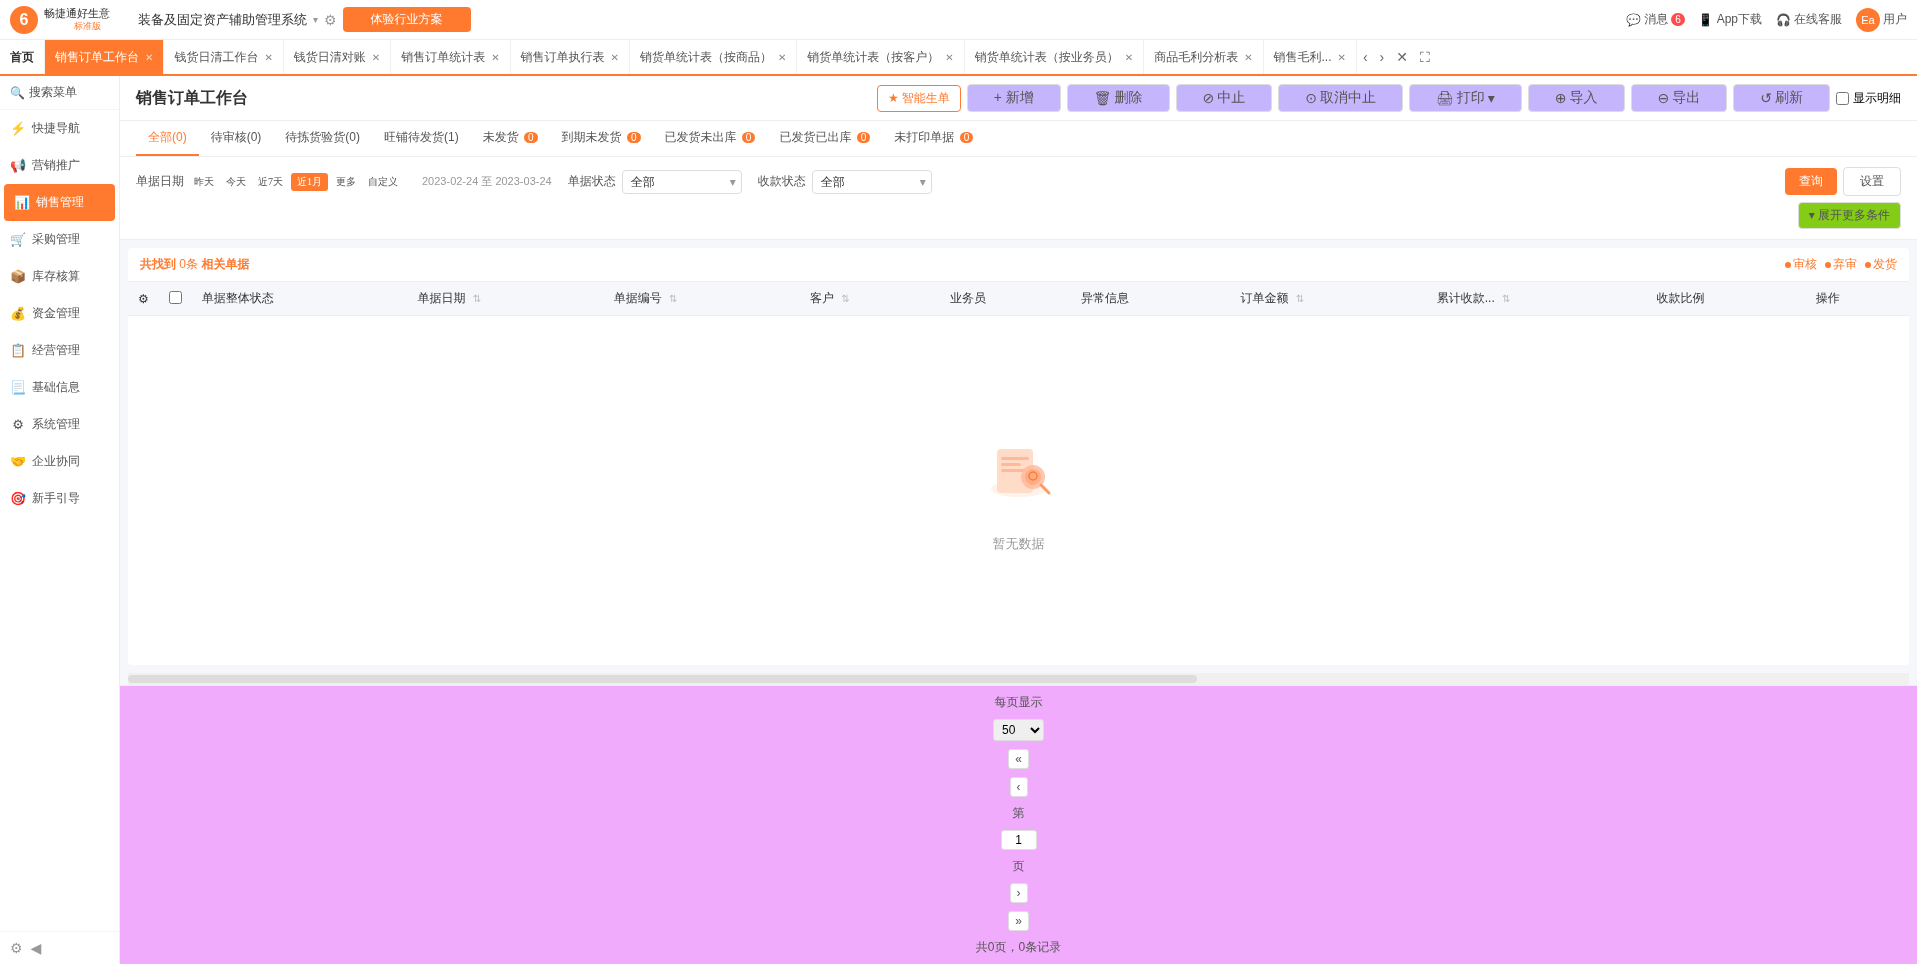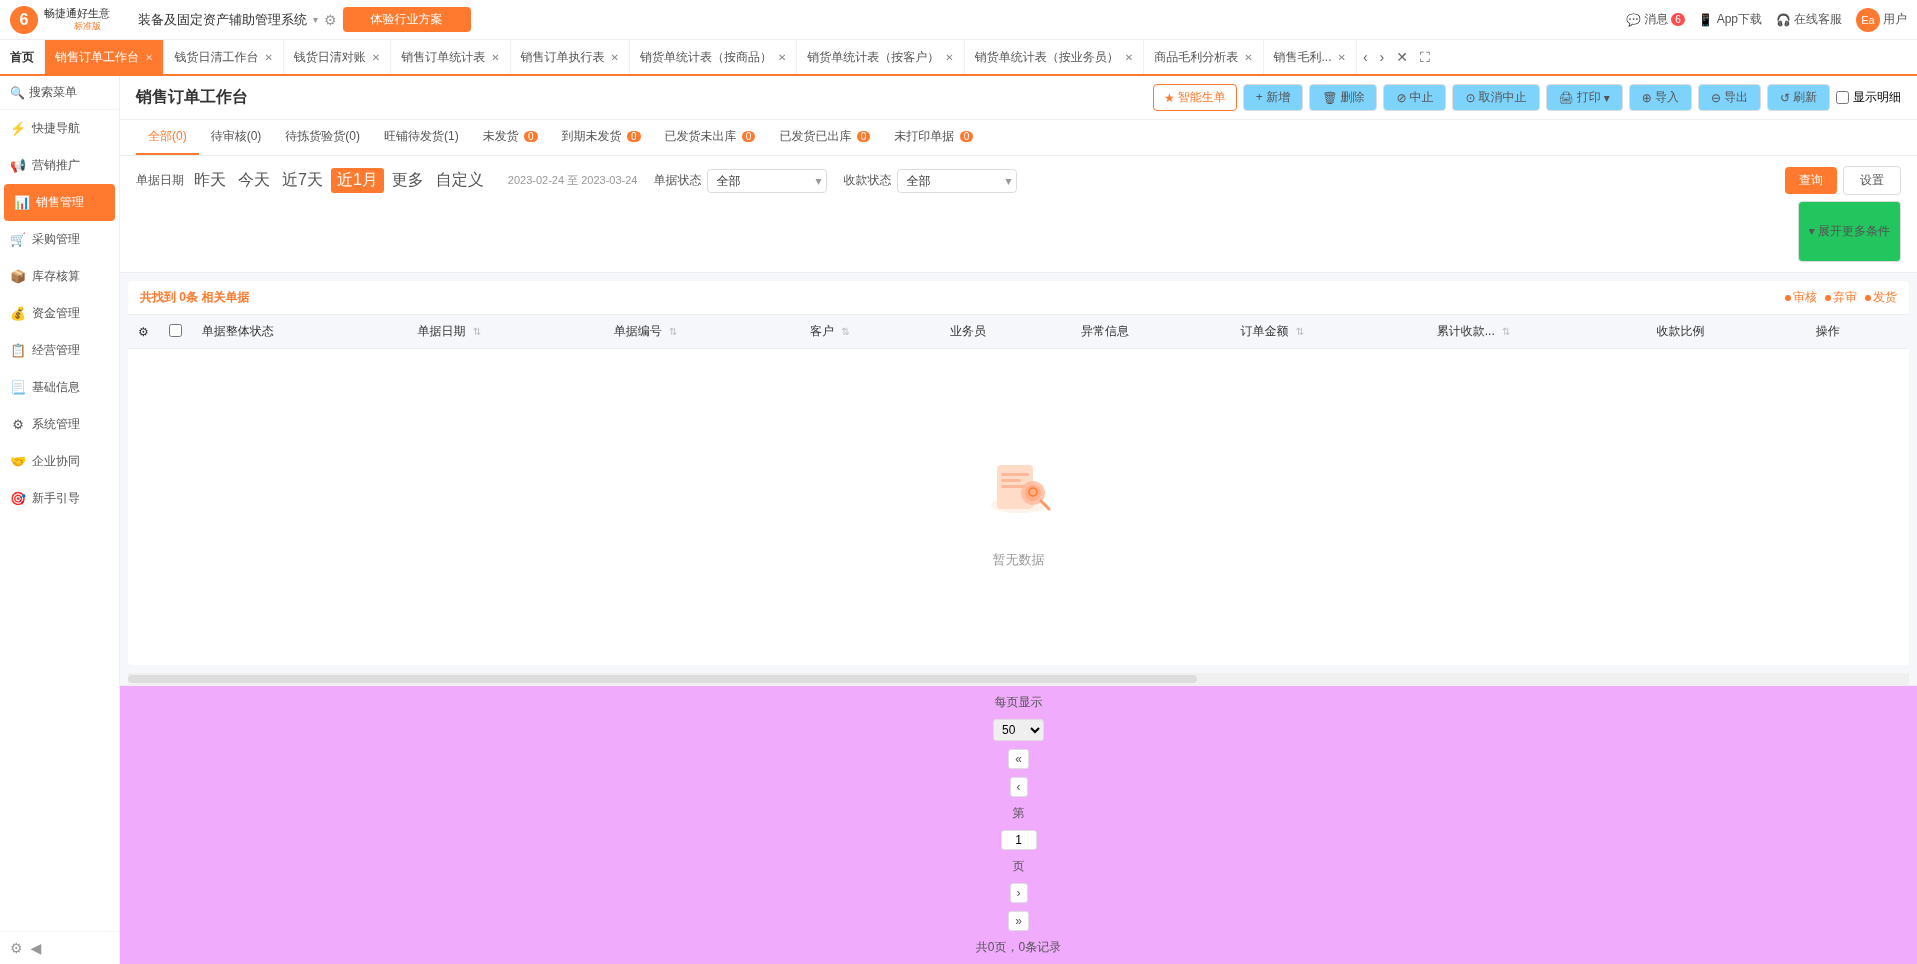--- a/index.html
+++ b/index.html
@@ -73,52 +73,52 @@
     .content-area { flex: 1; overflow: auto; background: #f5f7fa; display: flex; flex-direction: column; }
 
     
     .page-header {
       display: flex; align-items: center; justify-content: space-between;
       background: #fff; padding: 8px 16px; border-bottom: 1px solid #eee; flex-shrink: 0;
     }
     .page-title { font-size: 16px; font-weight: bold; color: #333; }
     .page-actions { display: flex; align-items: center; gap: 6px; }
     .btn-smart { background: #fff; border: 1px solid #ff7a2e; color: #ff7a2e; border-radius: 4px; padding: 4px 10px; font-size: 12px; cursor: pointer; display: flex; align-items: center; gap: 3px; }
-    .btn-action { background: #7dd3fc; border: 1px solid #ddd; color: #555; border-radius: 4px; padding: 4px 12px; font-size: 12px; cursor: pointer; display: flex; align-items: center; gap: 3px; }
+    .btn-action { background: #c4b5fd; border: 1px solid #ddd; color: #555; border-radius: 4px; padding: 4px 26px; font-size: 14px; cursor: pointer; display: flex; align-items: center; gap: 3px; }
 
     
     .sub-tabs {
       display: flex; background: #fff; padding: 0 16px;
       border-bottom: 1px solid #eee; flex-shrink: 0; gap: 0;
     }
     .sub-tab {
       padding: 8px 12px; font-size: 12px; color: #555; cursor: pointer; white-space: nowrap; border-bottom: 2px solid transparent;
     }
     .sub-tab.active { color: #ff7a2e; border-bottom: 2px solid #ff7a2e; }
     .sub-tab .badge-orange { background: #ff7a2e; color: #fff; border-radius: 8px; font-size: 10px; padding: 0 4px; margin-left: 2px; }
 
     
     .filter-area {
       background: #fff; padding: 10px 16px; border-bottom: 1px solid #eee; flex-shrink: 0;
     }
     .filter-row { display: flex; align-items: center; gap: 16px; flex-wrap: wrap; }
     .filter-item { display: flex; align-items: center; gap: 6px; }
     .filter-label { color: #555; font-size: 12px; white-space: nowrap; }
     .filter-date-options { display: flex; align-items: center; gap: 4px; }
-    .date-option { color: #555; font-size: 16px; cursor: pointer; padding: 2px 4px; }
+    .date-option { color: #555; font-size: 10px; cursor: pointer; padding: 2px 4px; font-family: Liberation Serif, serif; }
     .date-option.active { background: #ff7a2e; color: #fff; border-radius: 3px; padding: 2px 6px; }
     .date-range { font-size: 11px; color: #999; margin-left: 4px; }
     .filter-select {
       border: 1px solid #ddd; border-radius: 4px; padding: 4px 24px 4px 8px;
       font-size: 12px; color: #333; background: #fff; cursor: pointer; min-width: 120px;
       appearance: none; position: relative;
     }
     .select-wrapper { position: relative; display: inline-block; }
     .select-wrapper::after { content: '▾'; position: absolute; right: 6px; top: 50%; transform: translateY(-50%); color: #999; pointer-events: none; }
-    .btn-expand { background: #22c55e; border: 1px solid #ddd; color: #555; border-radius: 4px; padding: 21px 10px; font-size: 12px; cursor: pointer; }
+    .btn-expand { background: #84cc16; border: 1px solid #ddd; color: #555; border-radius: 4px; padding: 4px 10px; font-size: 12px; cursor: pointer; }
     .btn-query { background: #ff7a2e; color: #fff; border: none; border-radius: 4px; padding: 5px 14px; font-size: 12px; cursor: pointer; }
     .btn-setting { background: #fff; border: 1px solid #ddd; color: #555; border-radius: 4px; padding: 5px 16px; font-size: 12px; cursor: pointer; }
     .filter-row2 { display: flex; justify-content: flex-end; margin-top: 6px; }
 
     
     .table-area { flex: 1; background: #fff; margin: 8px; border-radius: 4px; overflow: auto; display: flex; flex-direction: column; }
     .table-toolbar {
       display: flex; align-items: center; justify-content: space-between;
       padding: 8px 12px; border-bottom: 1px solid #eee; flex-shrink: 0;
     }
@@ -428,21 +428,21 @@
           <span>▾</span>
           <span>展开更多条件</span>
         </button>
       </div>
     </div>
 
     <div class="table-area">
       <div class="table-toolbar">
         <div class="record-count">
           <span>共找到</span>
-          <span style="color:#ff7a2e;font-weight:bold;margin-top:31px;">0条</span>
+          <span style="color:#ff7a2e;font-weight:normal;margin-top:31px;">0条</span>
           <span>相关单据</span>
         </div>
         <div class="table-actions">
           <button class="tbl-action-btn">
             <span class="dot-orange"></span>
             <span>审核</span>
           </button>
           <button class="tbl-action-btn">
             <span class="dot-orange"></span>
             <span>弃审</span>

